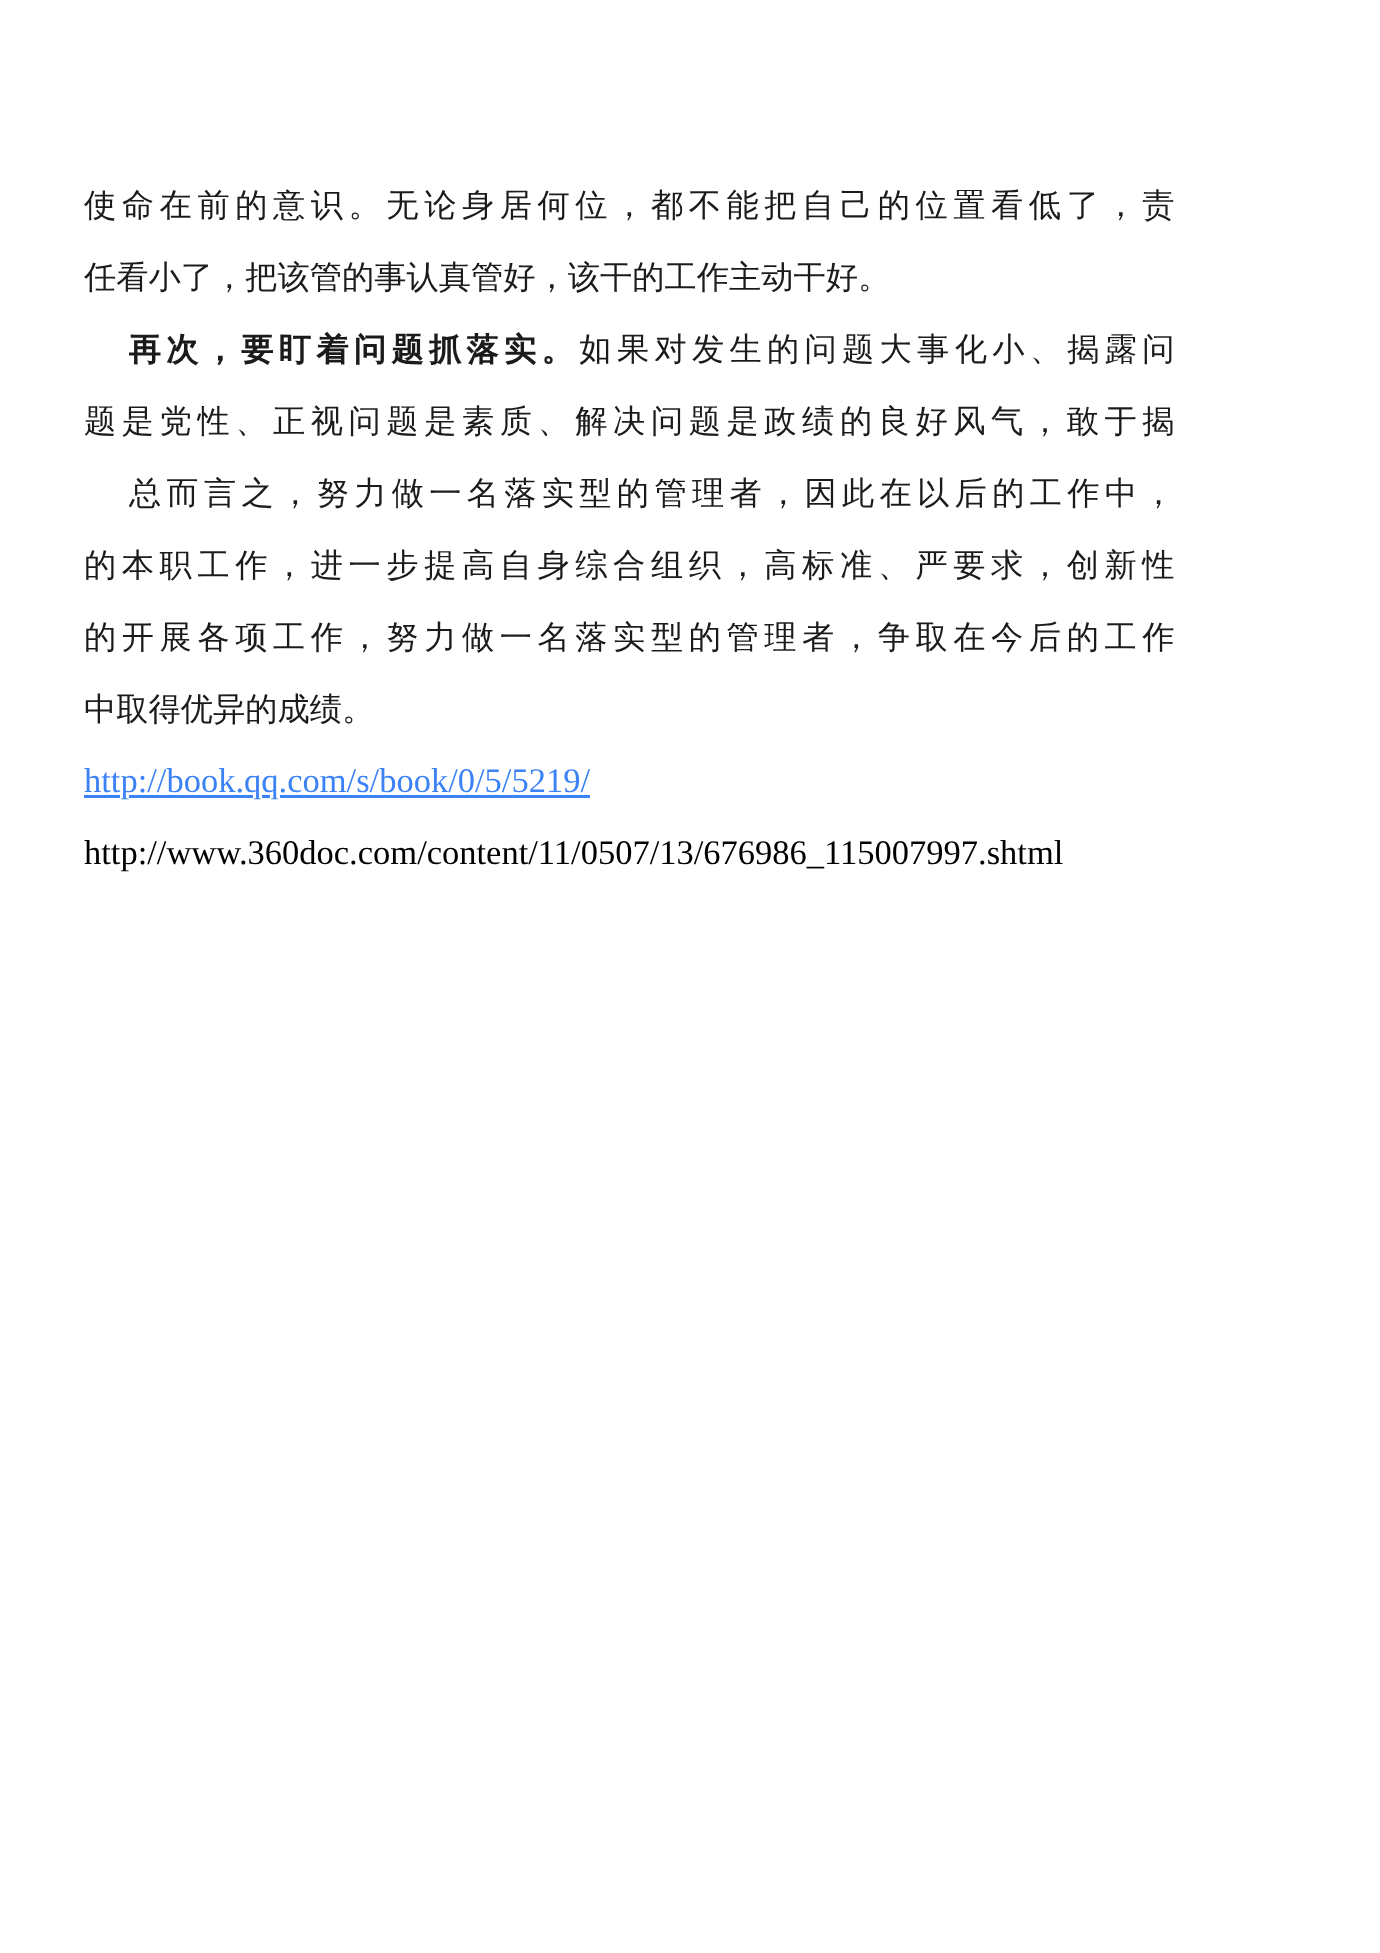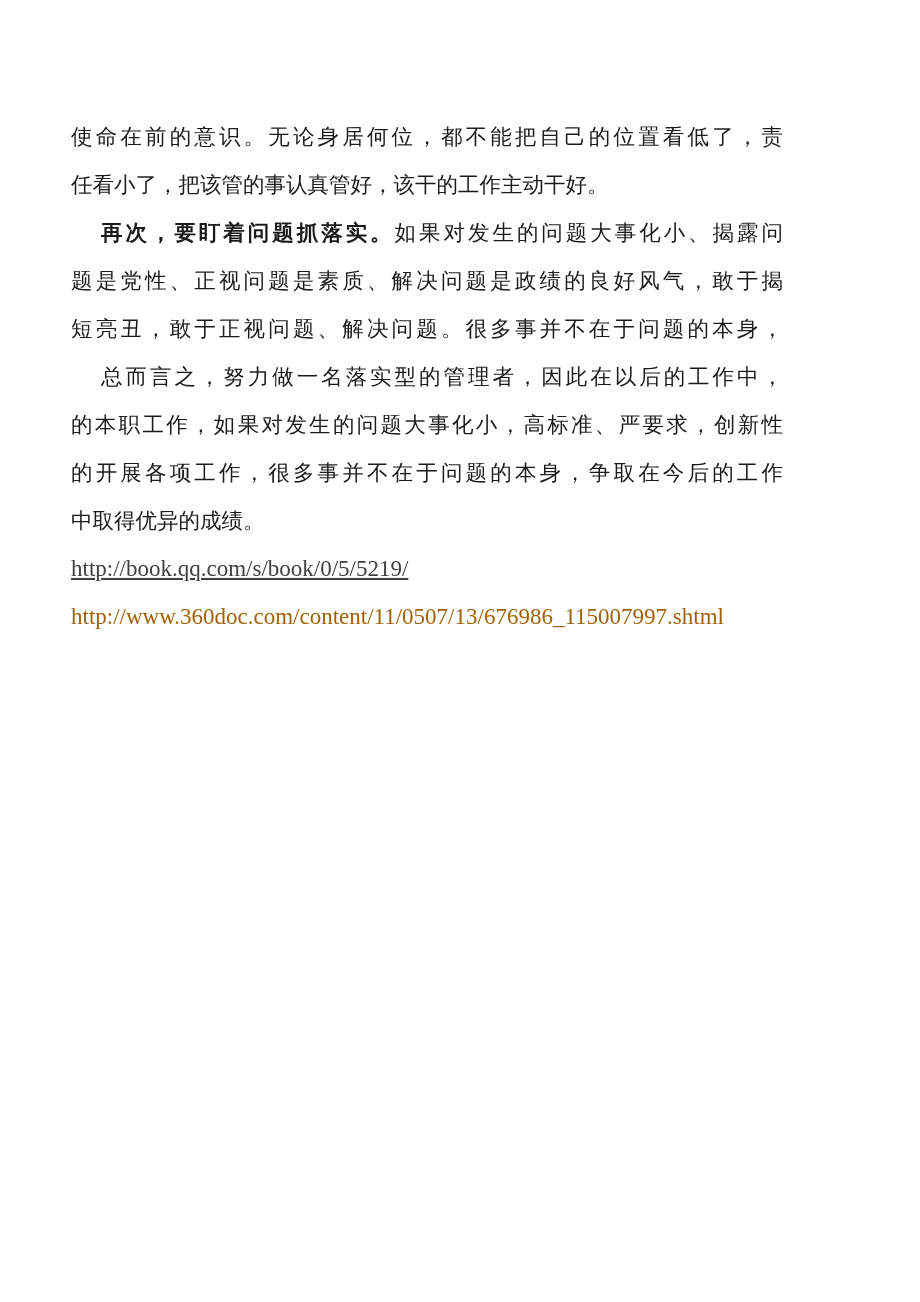--- a/index.html
+++ b/index.html
@@ -9,21 +9,21 @@
   }
   body {
     width: 920px;
     height: 1302px;
     overflow: hidden;
   }
   .doc-page {
     box-sizing: border-box;
     width: 920px;
     height: 1302px;
-    padding: 113px 137px 0 71px;
+    padding: 113px 137px 0 56px;
     background: #ffffff;
     border-radius: 28px;
   }
   .cn-line {
     font-family: "Liberation Serif", "DejaVu Serif", serif;
     font-size: 21.5px;
     line-height: 48px;
     color: #1b1b1b;
     white-space: normal;
   }
@@ -38,51 +38,50 @@
   .lead-bold {
     font-weight: bold;
   }
   .url-line {
     font-family: "Liberation Serif", "DejaVu Serif", serif;
     font-size: 23px;
     line-height: 48px;
     color: #1b1b1b;
   }
   .hyperlink {
-    color: #404040;
+    color: #3b82f6;
     text-decoration: underline;
     cursor: pointer;
   }
   .plain-url {
-    color: #a16207;
+    color: #000000;
     text-decoration: none;
   }
 </style>
 </head>
 <body>
 
 <div class="doc-page">
 
   <div>
     <div class="cn-line just">使命在前的意识。无论身居何位，都不能把自己的位置看低了，责</div>
     <div class="cn-line">任看小了，把该管的事认真管好，该干的工作主动干好。</div>
   </div>
 
   <div>
     <div class="cn-line just indent-2em">
       <span class="lead-bold">再次，要盯着问题抓落实。</span><span>如果对发生的问题大事化小、揭露问</span>
     </div>
     <div class="cn-line just">题是党性、正视问题是素质、解决问题是政绩的良好风气，敢于揭</div>
-    <div class="cn-line just">短亮丑，敢于正视问题、解决问题。很多事并不在于问题的本身，</div>
   </div>
 
   <div>
     <div class="cn-line just indent-2em">总而言之，努力做一名落实型的管理者，因此在以后的工作中，</div>
-    <div class="cn-line just">的本职工作，如果对发生的问题大事化小，高标准、严要求，创新性</div>
-    <div class="cn-line just">的开展各项工作，很多事并不在于问题的本身，争取在今后的工作</div>
+    <div class="cn-line just">的本职工作，进一步提高自身综合组织，高标准、严要求，创新性</div>
+    <div class="cn-line just">的开展各项工作，努力做一名落实型的管理者，争取在今后的工作</div>
     <div class="cn-line">中取得优异的成绩。</div>
   </div>
 
   <div class="url-line">
     <a class="hyperlink">http://book.qq.com/s/book/0/5/5219/</a>
   </div>
   <div class="url-line">
     <span class="plain-url">http://www.360doc.com/content/11/0507/13/676986_115007997.shtml</span>
   </div>
 

